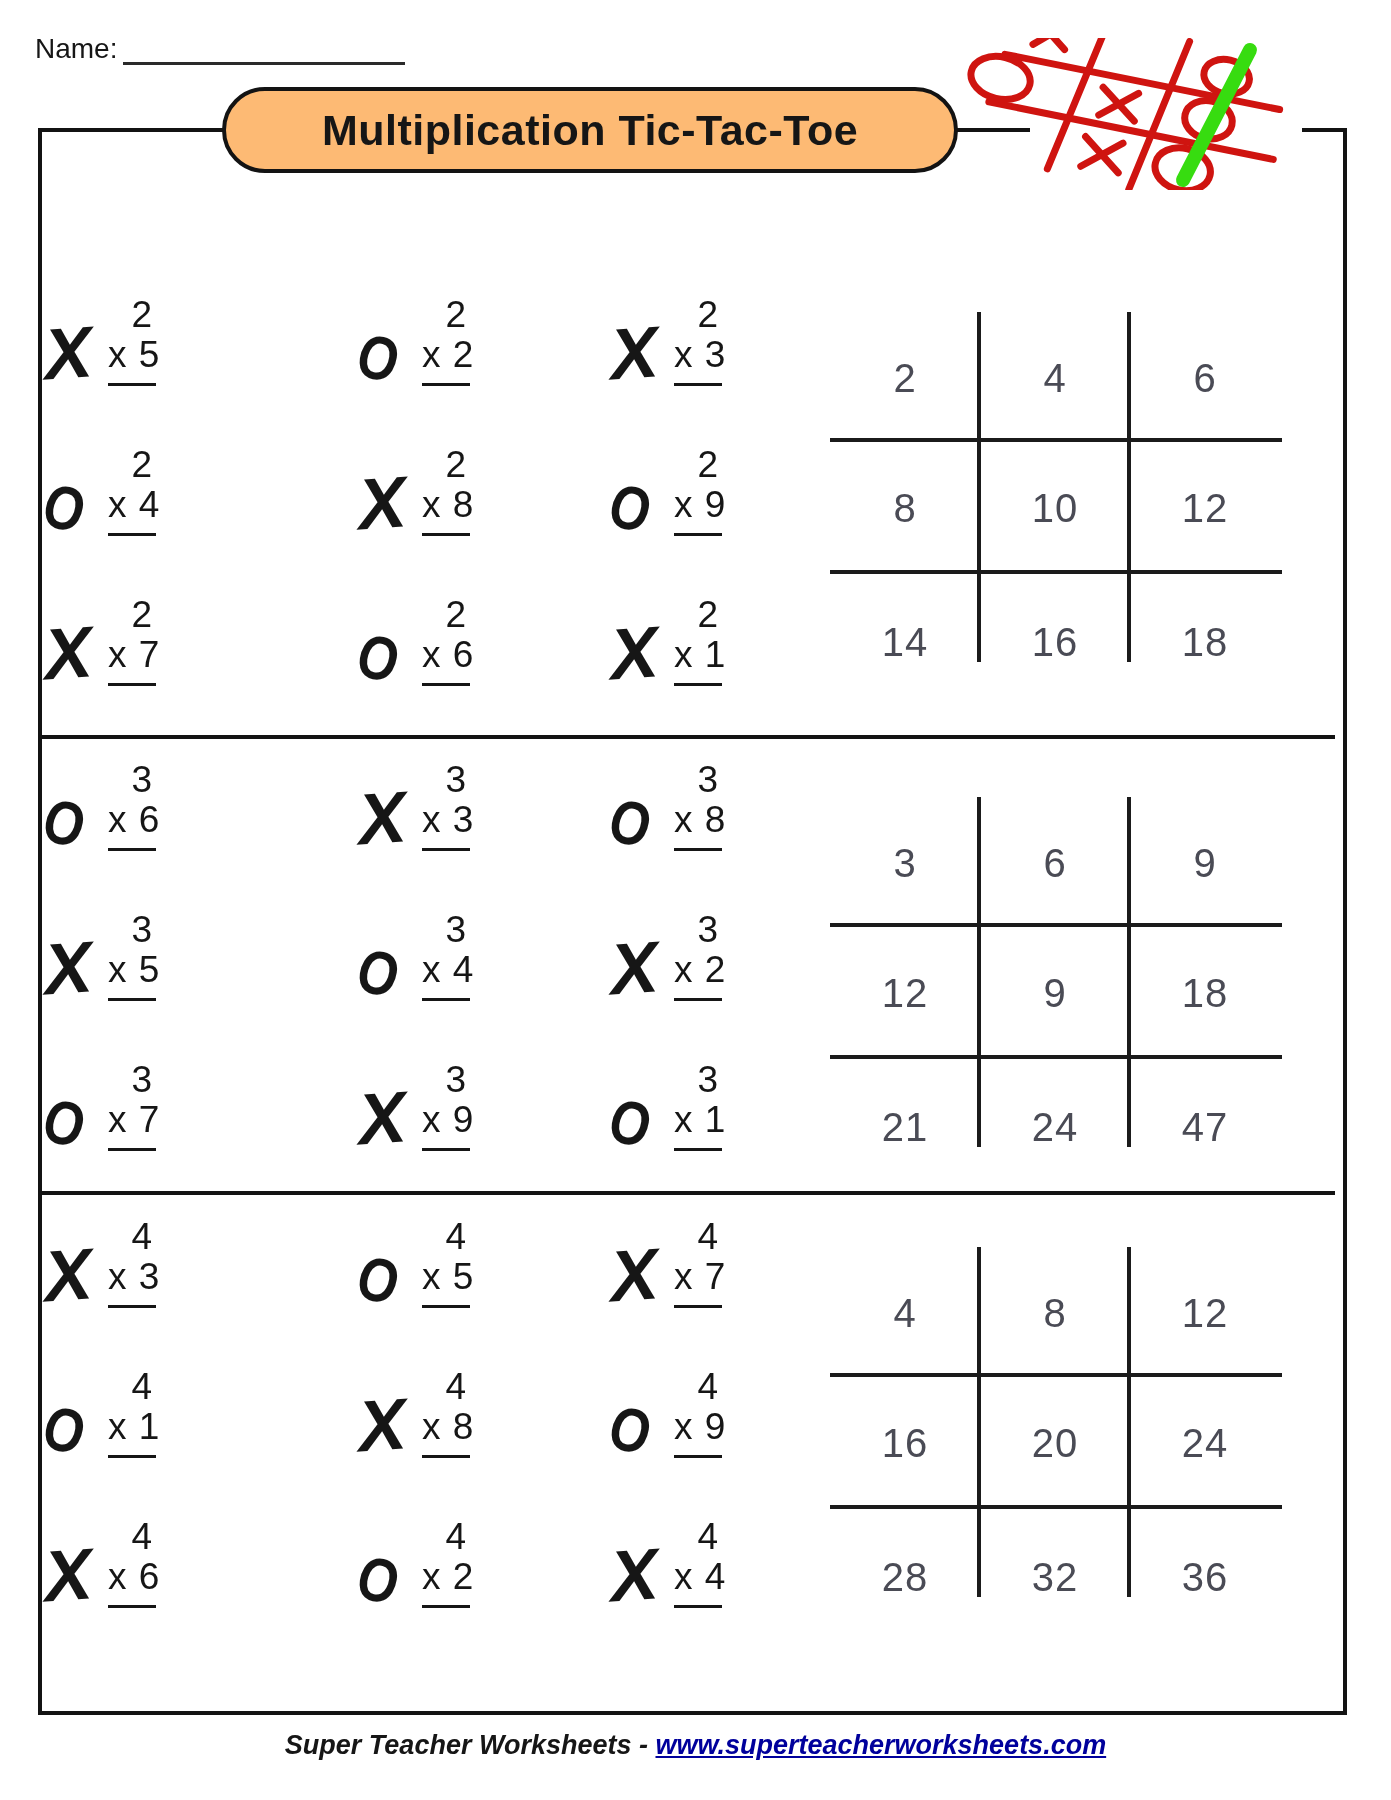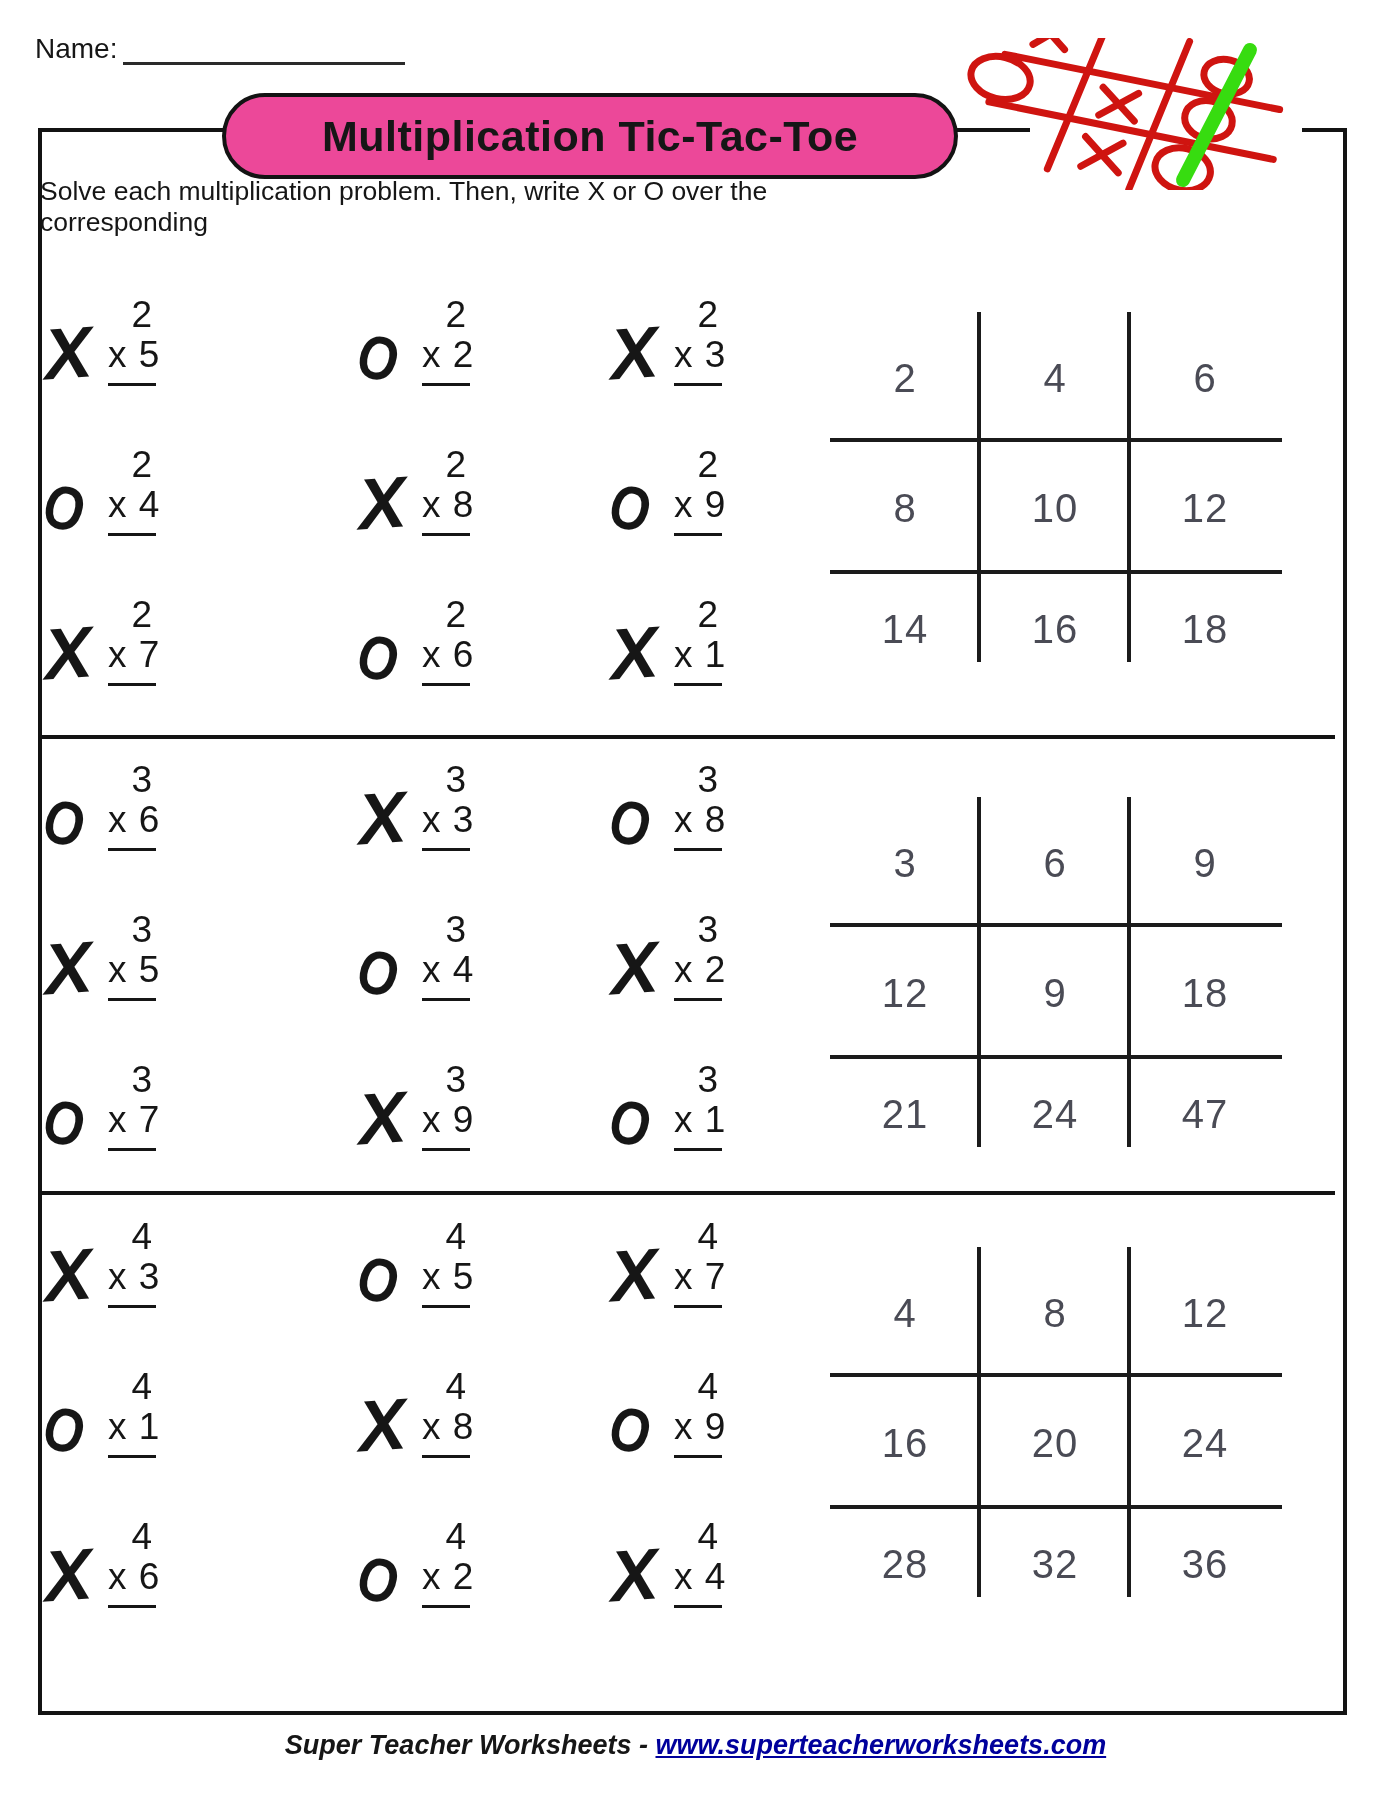--- a/index.html
+++ b/index.html
@@ -5,21 +5,21 @@
   html,body{margin:0;padding:0;background:#fff;}
   .page{
     position:relative;width:1391px;height:1800px;background:#fff;overflow:hidden;
     font-family:"Liberation Sans", sans-serif;color:#161616;
   }
   
   .name-row{position:absolute;left:35px;top:32px;font-size:28px;display:flex;align-items:flex-end;}
   .name-line{display:inline-block;width:282px;border-bottom:3px solid #2a2a2a;height:30px;margin-left:6px;}
   .content-box{position:absolute;left:38px;top:128px;width:1301px;height:1579px;border:4px solid #131313;}
   .title-bubble{
-    position:absolute;left:222px;top:93px;width:728px;height:78px;background:#ec4899;
+    position:absolute;left:222px;top:87px;width:728px;height:78px;background:#fdba74;
     border:4px solid #131313;border-radius:44px;display:flex;align-items:center;justify-content:center;z-index:3;
   }
   .title-bubble span{font-size:43px;font-weight:700;letter-spacing:.5px;}
   .doodle{position:absolute;left:940px;top:38px;width:398px;height:152px;z-index:2;}
   .instructions{position:absolute;left:40px;top:176px;font-size:26.5px;line-height:31px;width:900px;}
   
   .divider{position:absolute;left:42px;width:1293px;height:4px;background:#131313;}
   .divider.d1{top:735px;} .divider.d2{top:1191px;}
   
   .sec{position:absolute;left:0;width:1391px;height:450px;}
@@ -40,21 +40,21 @@
   .gline{position:absolute;background:#1b1b1b;}
   .vline{top:0;width:4px;height:100%;}
   .vl1{left:147px;} .vl2{left:297px;}
   .hline{left:0;width:100%;height:4px;}
   .hl1{top:126px;} .hl2{top:258px;}
   .cell{
     position:absolute;transform:translate(-50%,-50%);
     font-size:40px;color:var(--board-num,#4a4b55);letter-spacing:1px;
   }
   .cell.cc0{left:75px;} .cell.cc1{left:225px;} .cell.cc2{left:375px;}
-  .cell.rr0{top:66px;} .cell.rr1{top:196px;} .cell.rr2{top:317px;}
+  .cell.rr0{top:66px;} .cell.rr1{top:196px;} .cell.rr2{top:330px;}
   
   .footer{position:absolute;left:0;top:1730px;width:1391px;text-align:center;font-size:27px;font-weight:700;font-style:italic;}
   .footer a{color:var(--link-color,#00009c);}
 </style>
 </head>
 <body>
 
 <div class="page">
 
   <div class="name-row">
@@ -86,21 +86,20 @@
 
       <ellipse cx="56" cy="72" rx="30" ry="21"></ellipse>
       <ellipse cx="276" cy="20" rx="23" ry="17"></ellipse>
       <ellipse cx="268" cy="66" rx="24" ry="19"></ellipse>
       <ellipse cx="254" cy="120" rx="28" ry="21"></ellipse>
     </g>
     <path d="M 310 12 L 243 142" stroke="#37dc10" stroke-width="14" stroke-linecap="round" fill="none"></path>
   </svg>
 
   <div class="instructions">
-    <div>Solve each multiplication problem.  Then, write X or O over the corresponding</div>
   </div>
 
   <div class="divider d1"></div>
   <div class="divider d2"></div>
 
   <div class="sec" id="sec0">
     <div class="problems">
         <div class="problem c0 r0">
           <span class="mark x">X</span>
           <div class="vmult">

